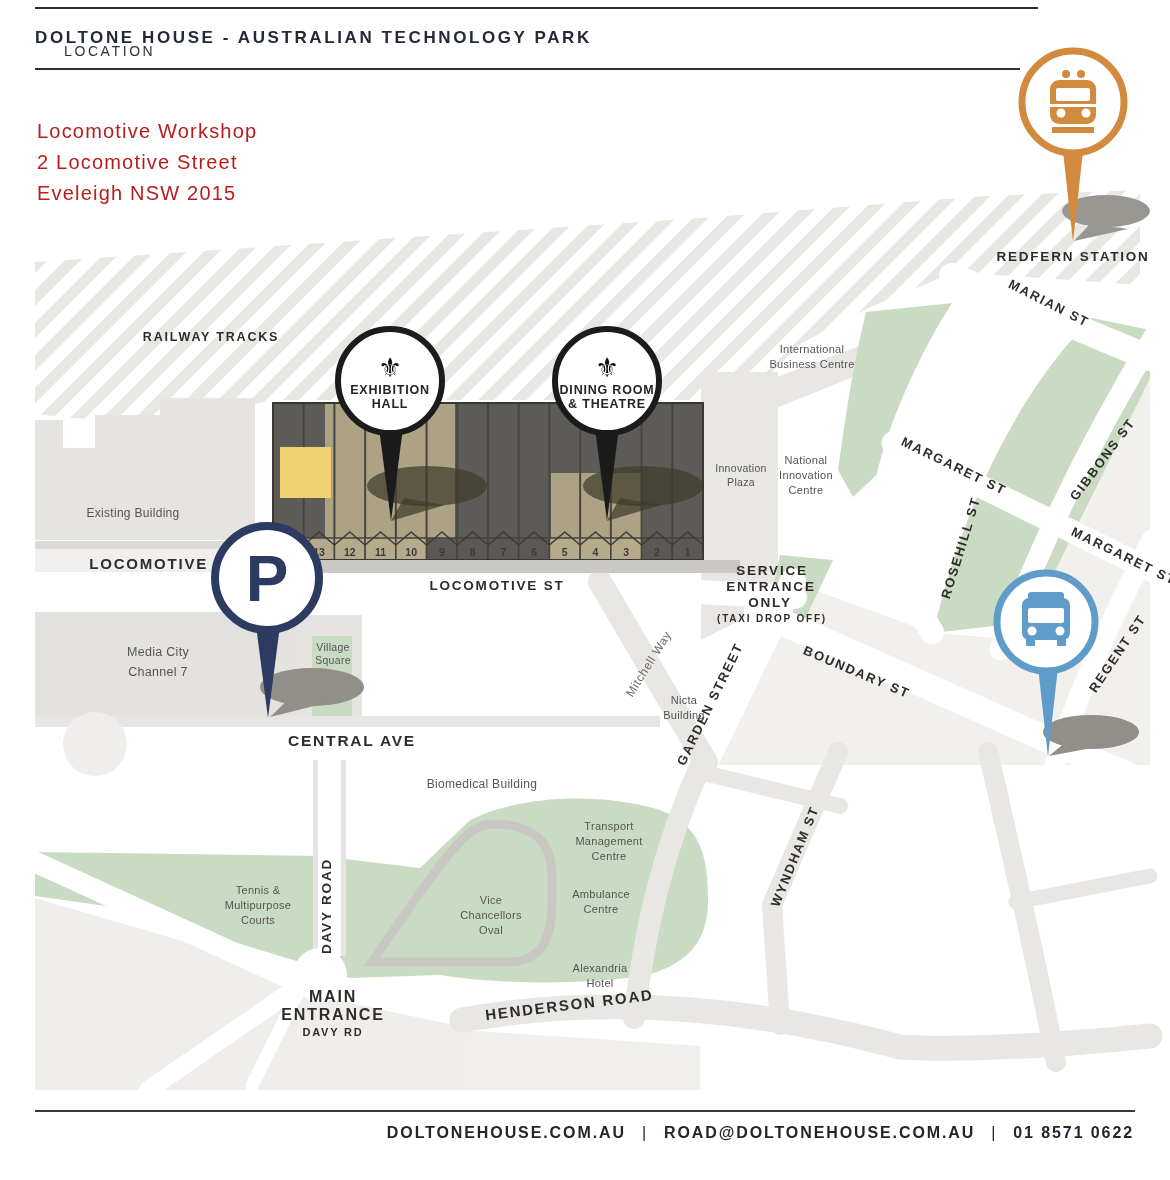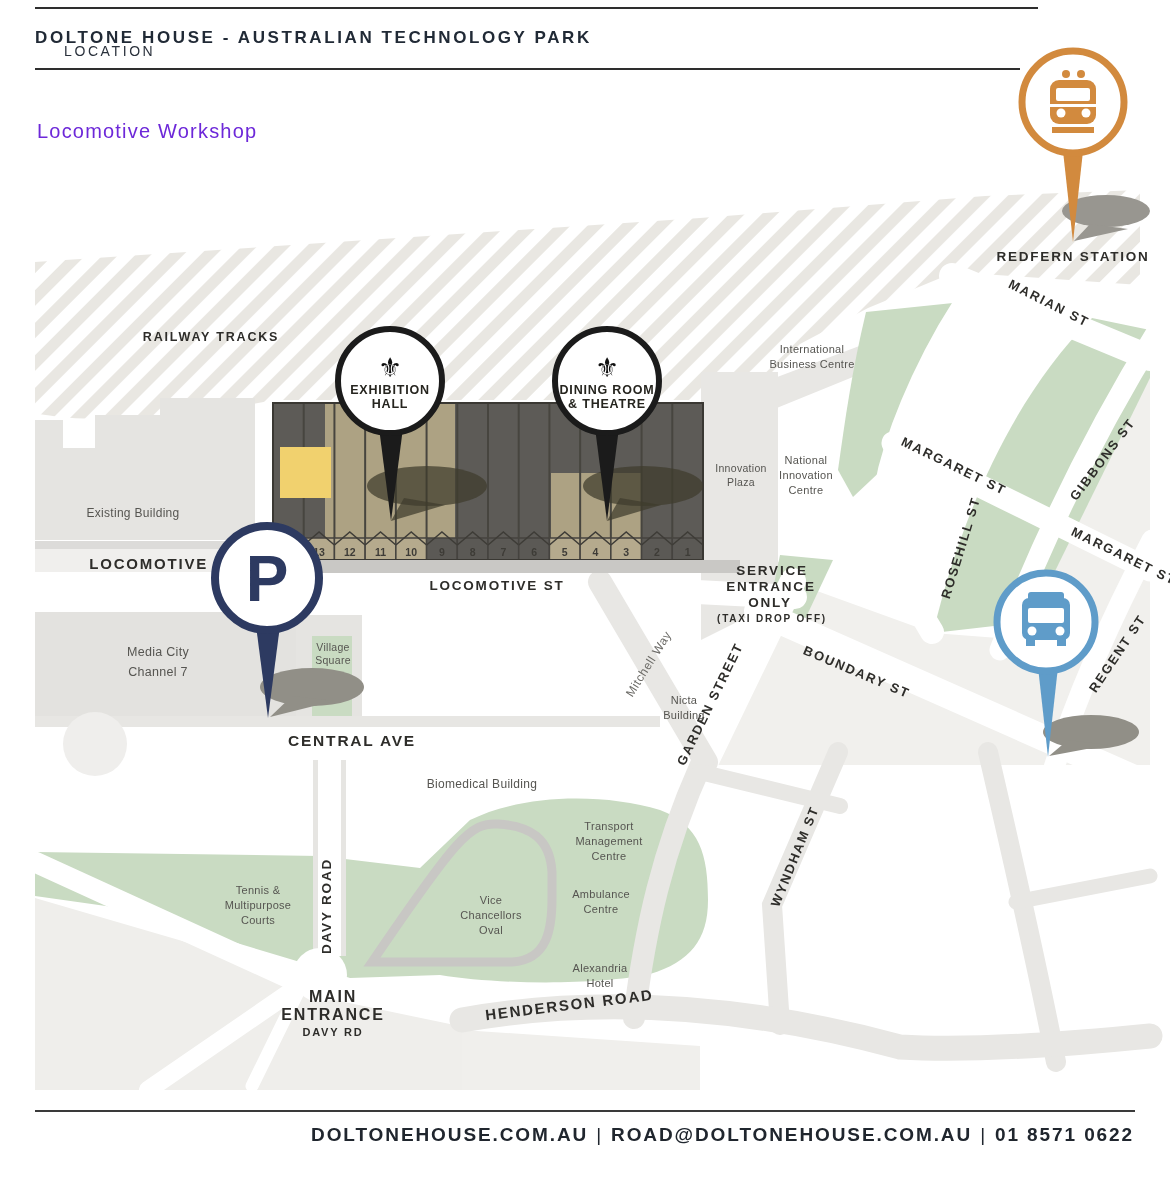--- a/index.html
+++ b/index.html
@@ -6,45 +6,47 @@
   .page{position:relative;width:1170px;height:1180px;background:#ffffff;overflow:hidden;
         font-family:"Liberation Sans", sans-serif;}
   
   .rule{position:absolute;background:#2e2e2e;height:2px;}
   #top-rule{left:35px;top:7px;width:1003px;}
   #mid-rule{left:35px;top:68px;width:985px;}
   .title{position:absolute;left:35px;top:16px;font-size:17px;font-weight:bold;
          letter-spacing:2.6px;color:#212a36;white-space:nowrap;margin-top:12px;}
   .subtitle{position:absolute;left:35px;top:43px;font-size:14px;letter-spacing:2.6px;color:#2a313c;margin-left:29px;}
   .address{position:absolute;left:37px;top:116px;font-size:20px;line-height:31px;
-           letter-spacing:1.2px;color:#6d28d9;}
+           letter-spacing:1.2px;color:#b91c1c;}
   
   #foot-rule{left:35px;top:1110px;width:1100px;background:#3a3a3a;}
-  .footer-text{position:absolute;top:1124px;right:36px;font-size:19px;font-weight:bold;
-               letter-spacing:1.9px;color:#20262e;display:flex;gap:8px;white-space:nowrap;}
+  .footer-text{position:absolute;top:1124px;right:36px;font-size:16px;font-weight:bold;
+               letter-spacing:1.9px;color:#20262e;display:flex;gap:16px;white-space:nowrap;}
   .footer-text .sep{color:#20262e;font-weight:normal;}
   
   text{font-family:"Liberation Sans", sans-serif;}
   .st-bold{font-weight:bold;fill:#2e2d2a;letter-spacing:1.8px;}
   .way{fill:#6b6a66;letter-spacing:0.6px;}
   .place{fill:#565551;letter-spacing:0.3px;}
   .mk-label{font-weight:bold;fill:#26251f;letter-spacing:0.8px;font-size:12.5px;}
   .bay-num{font-weight:bold;fill:#3e3c37;font-size:10.5px;}
   svg{position:absolute;left:0;top:0;}
 </style>
 </head>
 <body>
 <div class="page">
 
   <div class="rule" id="top-rule"></div>
   <div class="title">DOLTONE HOUSE - AUSTRALIAN TECHNOLOGY PARK</div>
   <div class="subtitle">LOCATION</div>
   <div class="rule" id="mid-rule"></div>
   <div class="address">
     <div>Locomotive Workshop</div>
+    <div>2 Locomotive Street</div>
+    <div>Eveleigh NSW 2015</div>
   </div>
 
   <svg id="map" width="1170" height="1180" viewBox="0 0 1170 1180">
     <defs>
       <pattern id="hatch" width="23" height="23" patternUnits="userSpaceOnUse" patternTransform="rotate(-45)">
         <rect width="23" height="23" fill="#ffffff"></rect>
         <rect width="23" height="11" fill="#e9e7e2"></rect>
       </pattern>
     </defs>
 

